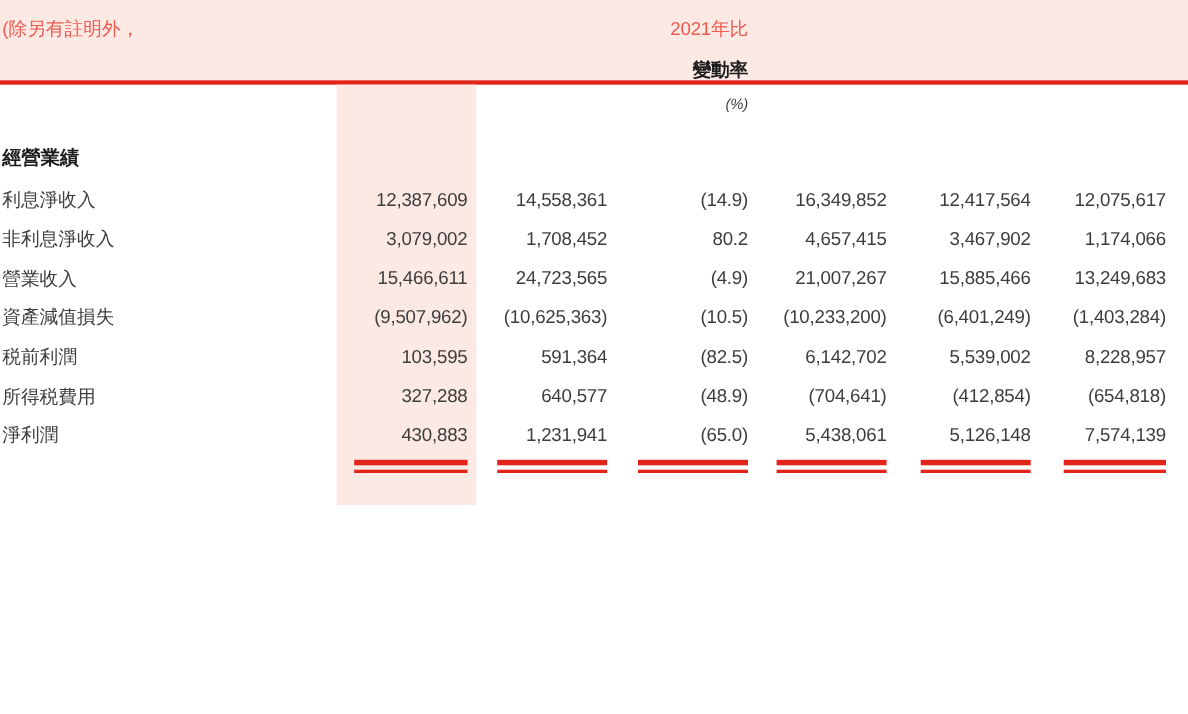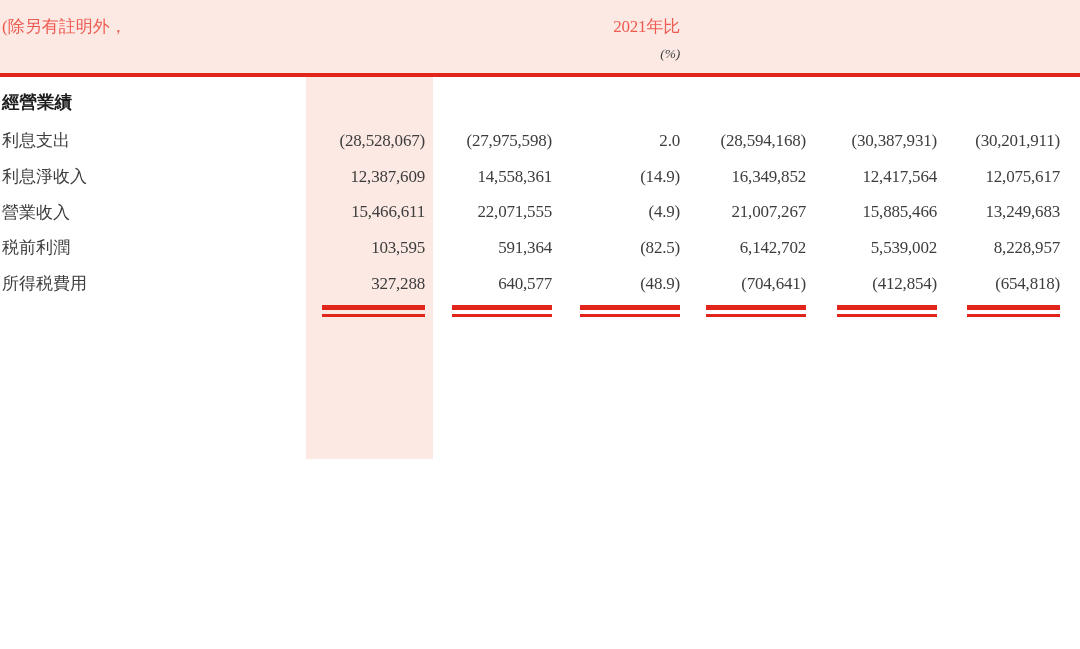--- a/index.html
+++ b/index.html
@@ -6,21 +6,21 @@
     --pink-band:#fce9e3;
     --red-text:#ed5a50;
     --red-line:#e1251b;
     --red-box:#f03a22;
     --text:#3d3d3d;
     --text-strong:#1c1c1c;
   }
   html,body{margin:0;padding:0;background:#fff;}
   .page{
     position:relative;width:1080px;height:459px;background:#fff;overflow:hidden;
-    font-family:Liberation Serif, serif;
+    font-family:Liberation Sans, sans-serif;
   }
   .header-band{position:absolute;left:0;top:0;width:1080px;height:73px;background:var(--pink-band);}
   .header-rule{position:absolute;left:0;top:73px;width:1080px;height:4px;background:var(--red-line);}
   .col-band{position:absolute;left:306px;top:77px;width:127px;height:566px;background:var(--pink-band);}
   table.fin{position:absolute;left:0;top:0;width:1080px;border-collapse:collapse;table-layout:fixed;background:transparent;}
   td{padding:0;vertical-align:middle;font-size:17px;color:var(--text);white-space:nowrap;overflow:hidden;}
   td.lbl{text-align:left;padding-left:2px;}
   td.num{text-align:right;padding-right:8px;letter-spacing:-0.2px;}
   td.c6{padding-right:20px;}
   .red{color:var(--red-text);}
@@ -67,20 +67,29 @@
         <td class="num"></td>
         <td class="num"></td>
         <td class="num red">2021年比</td>
         <td class="num"></td>
         <td class="num"></td>
         <td class="num c6"></td>
       </tr>
     </thead>
 
     <tbody>
+      <tr class="sub1">
+        <td class="lbl"></td>
+        <td class="num"></td>
+        <td class="num"></td>
+        <td class="num">變動率</td>
+        <td class="num"></td>
+        <td class="num"></td>
+        <td class="num c6"></td>
+      </tr>
       <tr class="sub2">
         <td class="lbl"></td>
         <td class="num"></td>
         <td class="num"></td>
         <td class="num unit">(%)</td>
         <td class="num"></td>
         <td class="num"></td>
         <td class="num c6"></td>
       </tr>
       <tr class="section">
@@ -88,65 +97,83 @@
         <td class="num"></td>
         <td class="num"></td>
         <td class="num"></td>
         <td class="num"></td>
         <td class="num"></td>
         <td class="num c6"></td>
       </tr>
     </tbody>
 
     <tbody class="data">
-        <tr>
-          <td class="lbl">利息支出</td>
-          <td class="num">(28,528,067)</td>
-          <td class="num">(27,975,598)</td>
-          <td class="num">2.0</td>
-          <td class="num">(28,594,168)</td>
-          <td class="num">(30,387,931)</td>
-          <td class="num c6">(30,201,911)</td>
-        </tr>
         <tr>
           <td class="lbl">利息淨收入</td>
           <td class="num">12,387,609</td>
           <td class="num">14,558,361</td>
           <td class="num">(14.9)</td>
           <td class="num">16,349,852</td>
           <td class="num">12,417,564</td>
           <td class="num c6">12,075,617</td>
         </tr>
         <tr>
+          <td class="lbl">非利息淨收入</td>
+          <td class="num">3,079,002</td>
+          <td class="num">1,708,452</td>
+          <td class="num">80.2</td>
+          <td class="num">4,657,415</td>
+          <td class="num">3,467,902</td>
+          <td class="num c6">1,174,066</td>
+        </tr>
+        <tr>
           <td class="lbl">營業收入</td>
           <td class="num">15,466,611</td>
-          <td class="num">22,071,555</td>
+          <td class="num">24,723,565</td>
           <td class="num">(4.9)</td>
           <td class="num">21,007,267</td>
           <td class="num">15,885,466</td>
           <td class="num c6">13,249,683</td>
+        </tr>
+        <tr>
+          <td class="lbl">資產減值損失</td>
+          <td class="num">(9,507,962)</td>
+          <td class="num">(10,625,363)</td>
+          <td class="num">(10.5)</td>
+          <td class="num">(10,233,200)</td>
+          <td class="num">(6,401,249)</td>
+          <td class="num c6">(1,403,284)</td>
         </tr>
         <tr>
           <td class="lbl">税前利潤</td>
           <td class="num">103,595</td>
           <td class="num">591,364</td>
           <td class="num">(82.5)</td>
           <td class="num">6,142,702</td>
           <td class="num">5,539,002</td>
           <td class="num c6">8,228,957</td>
         </tr>
         <tr>
           <td class="lbl">所得税費用</td>
           <td class="num">327,288</td>
           <td class="num">640,577</td>
           <td class="num">(48.9)</td>
           <td class="num">(704,641)</td>
           <td class="num">(412,854)</td>
           <td class="num c6">(654,818)</td>
         </tr>
+        <tr>
+          <td class="lbl">淨利潤</td>
+          <td class="num">430,883</td>
+          <td class="num">1,231,941</td>
+          <td class="num">(65.0)</td>
+          <td class="num">5,438,061</td>
+          <td class="num">5,126,148</td>
+          <td class="num c6">7,574,139</td>
+        </tr>
       </tbody>
 
     <tbody>
       <tr class="ul-row">
         <td class="lbl"></td>
         <td class="num">
             <div class="dline w1"></div>
           </td>
         <td class="num">
             <div class="dline"></div>

